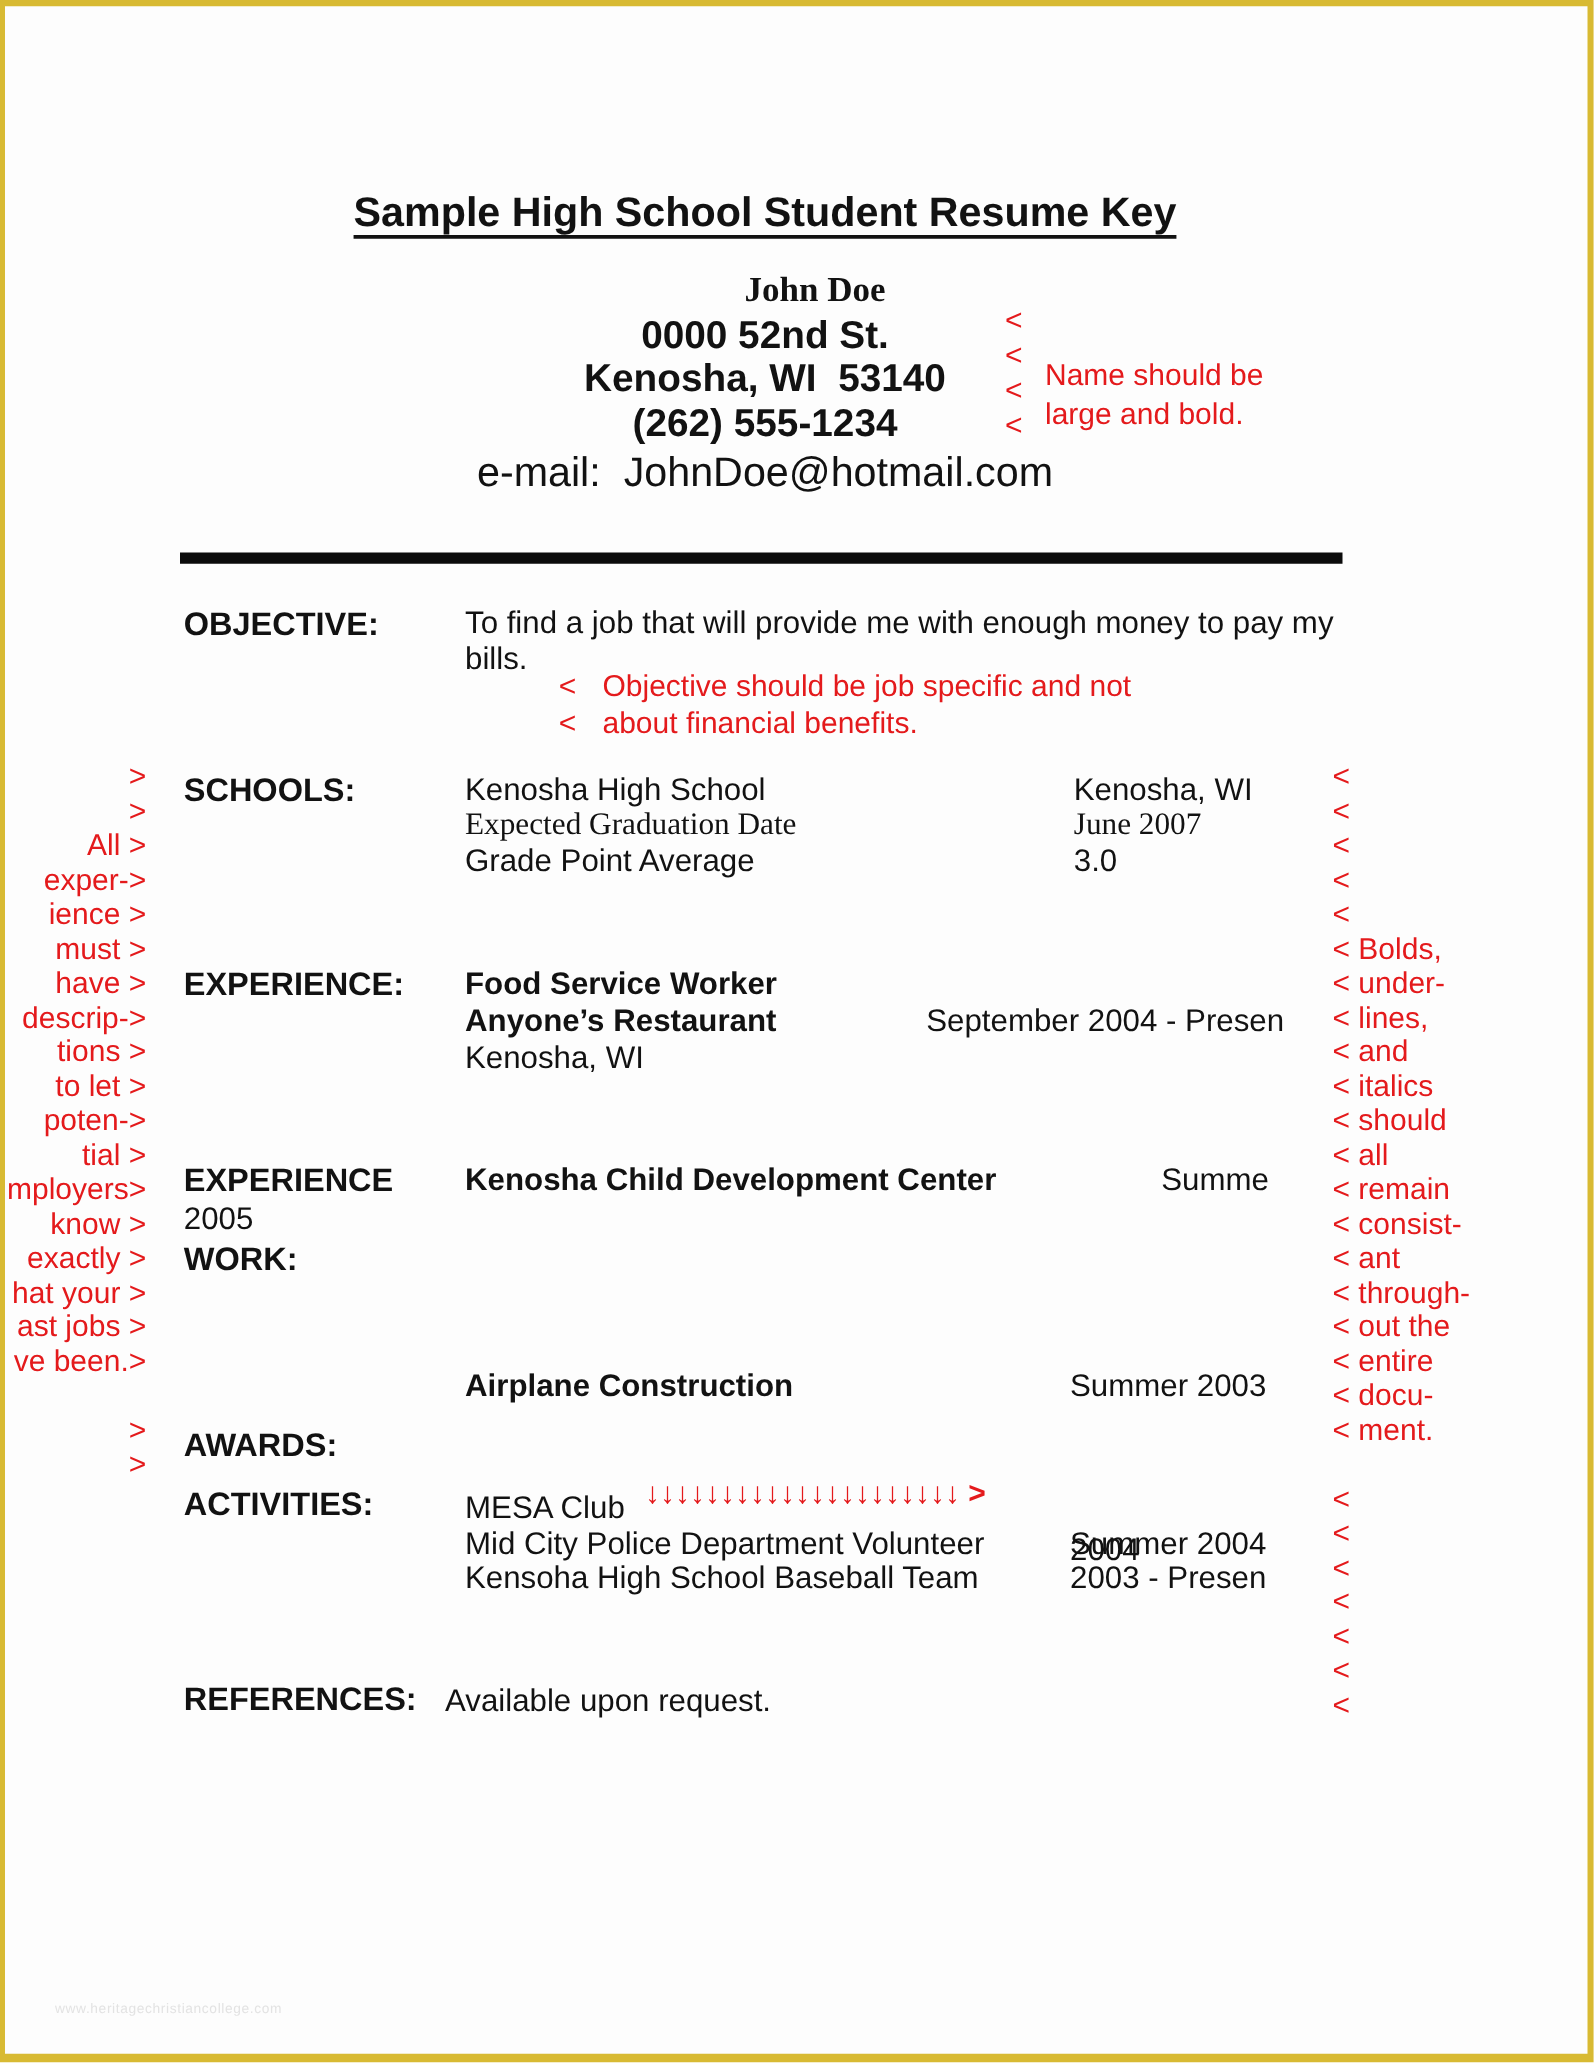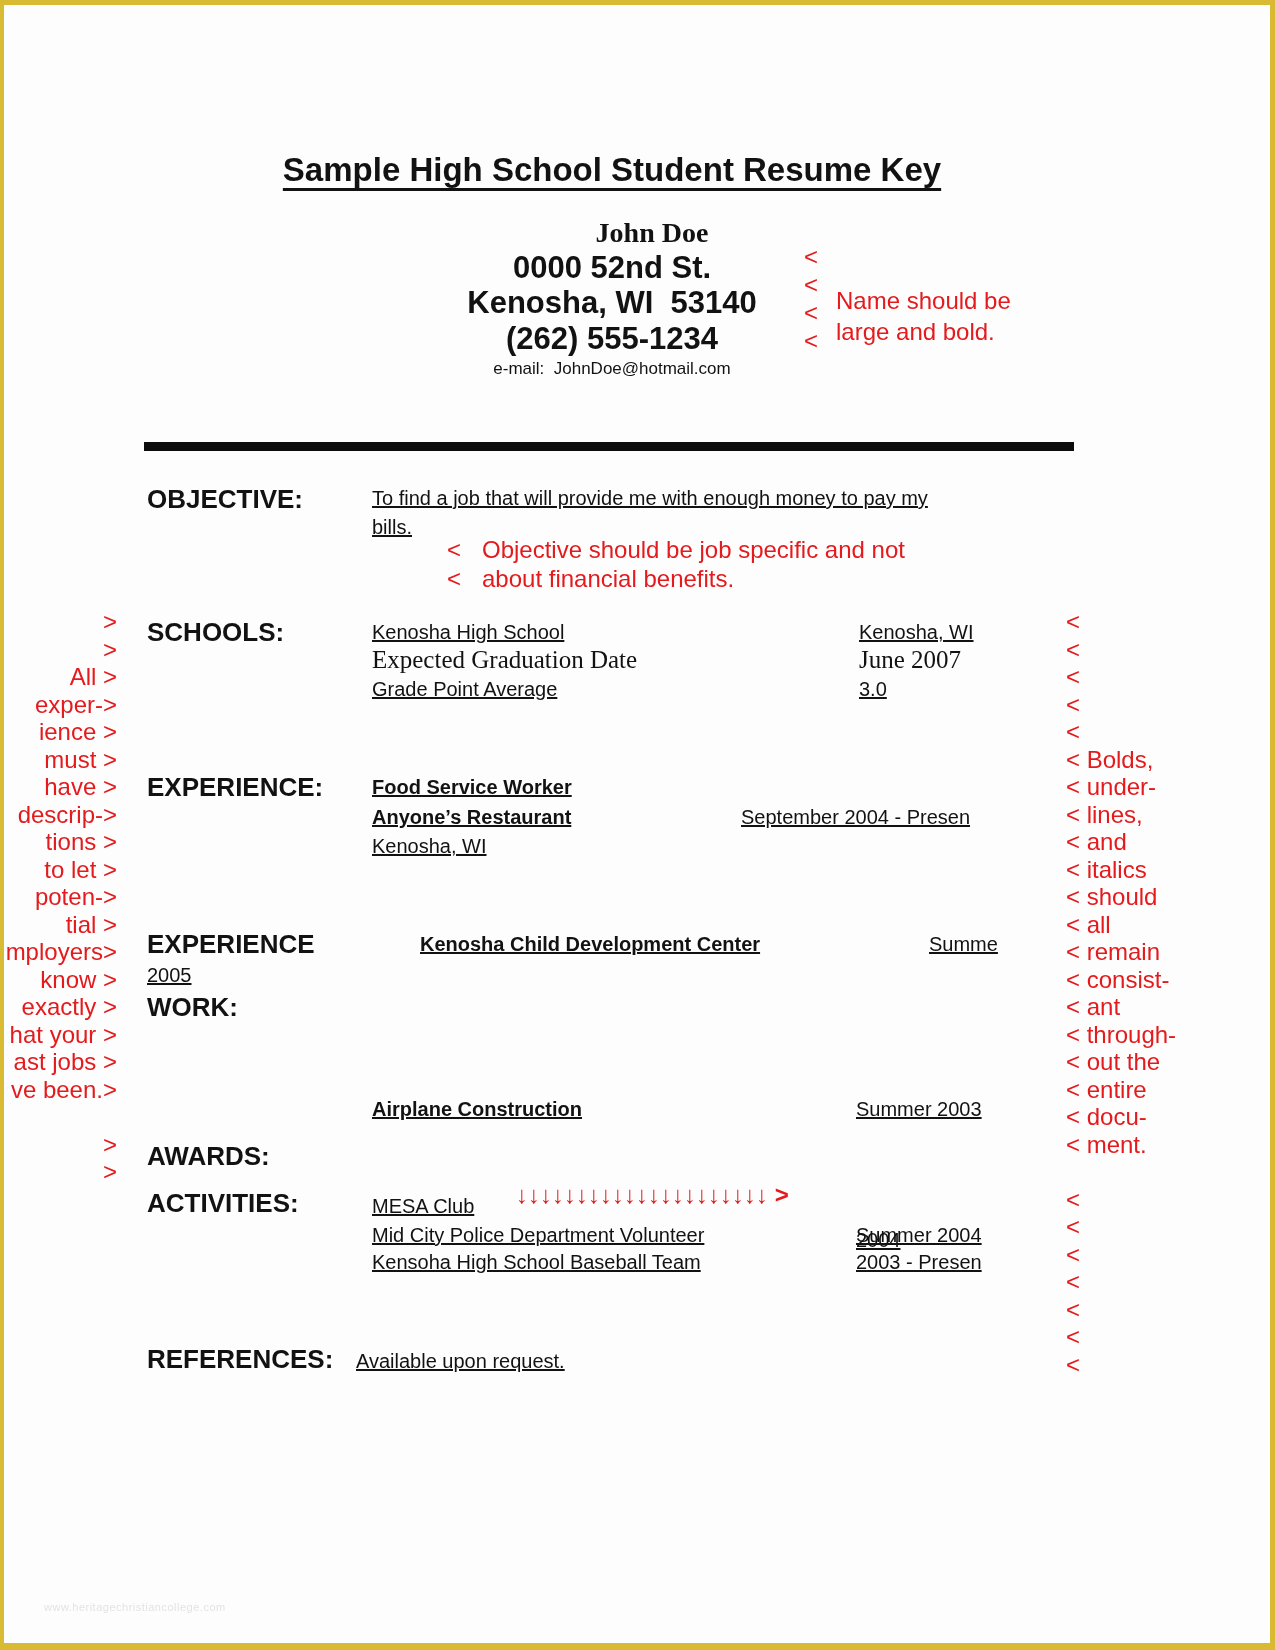--- a/index.html
+++ b/index.html
@@ -13,21 +13,21 @@
     border-width:5px 5px 7px 4px;
     font-family:"Liberation Sans",sans-serif;
     color:#121212;
     overflow:hidden;
   }
   .abs{position:absolute;white-space:pre;}
   .center{text-align:center;}
   .b{font-weight:bold;}
   .serif{font-family:"Liberation Serif",serif;}
   .red{color:#e41a1c;}
-  .t24{font-size:20px;line-height:30px;text-decoration:underline;}
+  .t24{font-size:25px;line-height:30px;}
   .t25{font-size:25px;line-height:30px;}
   .label{font-size:26px;font-weight:bold;line-height:30px;letter-spacing:0px;}
   .title{
     font-size:33px;font-weight:bold;
     text-decoration:underline;
     text-decoration-thickness:3px;
     text-underline-offset:7px;
   }
   .contact-b{font-size:31px;font-weight:bold;line-height:34px;}
   .marks{white-space:pre-line;font-size:24px;}
@@ -40,21 +40,21 @@
 <body>
 
 <div class="page">
 
   <div class="abs center" style="left:0;top:146px;width:1216px;"><span class="title">Sample High School Student Resume Key</span></div>
 
   <div class="abs center serif b" style="left:0;top:212px;width:1216px;font-size:28px;padding-left:40px;">John Doe</div>
   <div class="abs center contact-b" style="left:0;top:246px;width:1216px;">0000 52nd St.</div>
   <div class="abs center contact-b" style="left:0;top:281px;width:1216px;">Kenosha, WI  53140</div>
   <div class="abs center contact-b" style="left:0;top:317px;width:1216px;">(262) 555-1234</div>
-  <div class="abs center" style="left:0;top:354px;width:1216px;font-size:17px;">e-mail:  JohnDoe@hotmail.com</div>
+  <div class="abs center" style="left:0;top:354px;width:1216px;font-size:33px;">e-mail:  JohnDoe@hotmail.com</div>
 
   <div class="abs red marks" style="left:800px;top:238px;line-height:28px;">&lt;
 &lt;
 &lt;
 &lt;</div>
   <div class="abs red marks" style="left:832px;top:280px;line-height:31px;">Name should be
 large and bold.</div>
 
   <div class="abs rule" style="left:140px;top:437px;width:930px;height:9px;"></div>
 
@@ -127,21 +127,21 @@
 
   <div class="abs label" style="left:143px;top:767px;">EXPERIENCE:</div>
   <div class="abs t24 b" style="left:368px;top:767px;">Food Service Worker</div>
   <div class="abs t24 b" style="left:368px;top:797px;">Anyone’s Restaurant</div>
   <div class="abs t24 clip" style="left:737px;top:797px;width:316px;">September 2004 - Presen</div>
   <div class="abs t24" style="left:368px;top:826px;">Kenosha, WI</div>
 
   <div class="abs label" style="left:143px;top:924px;">EXPERIENCE</div>
   <div class="abs t24" style="left:143px;top:955px;">2005</div>
   <div class="abs label" style="left:143px;top:987px;">WORK:</div>
-  <div class="abs t24 b" style="left:368px;top:924px;margin-left:48px;">Kenosha Child Development Center</div>
+  <div class="abs t24 b" style="left:368px;top:924px;">Kenosha Child Development Center</div>
   <div class="abs t24 clip" style="left:925px;top:924px;width:128px;">Summe</div>
 
   <div class="abs label" style="left:143px;top:1089px;margin-top:47px;">AWARDS:</div>
   <div class="abs t24 b" style="left:368px;top:1089px;">Airplane Construction</div>
   <div class="abs t24 clip" style="left:852px;top:1089px;width:201px;">Summer 2003</div>
 
   <div class="abs red b" style="left:512px;top:1176px;font-size:24px;">↓↓↓↓↓↓↓↓↓↓↓↓↓↓↓↓↓↓↓↓↓ &gt;</div>
 
   <div class="abs label" style="left:143px;top:1183px;">ACTIVITIES:</div>
   <div class="abs t24" style="left:368px;top:1186px;">MESA Club</div>

